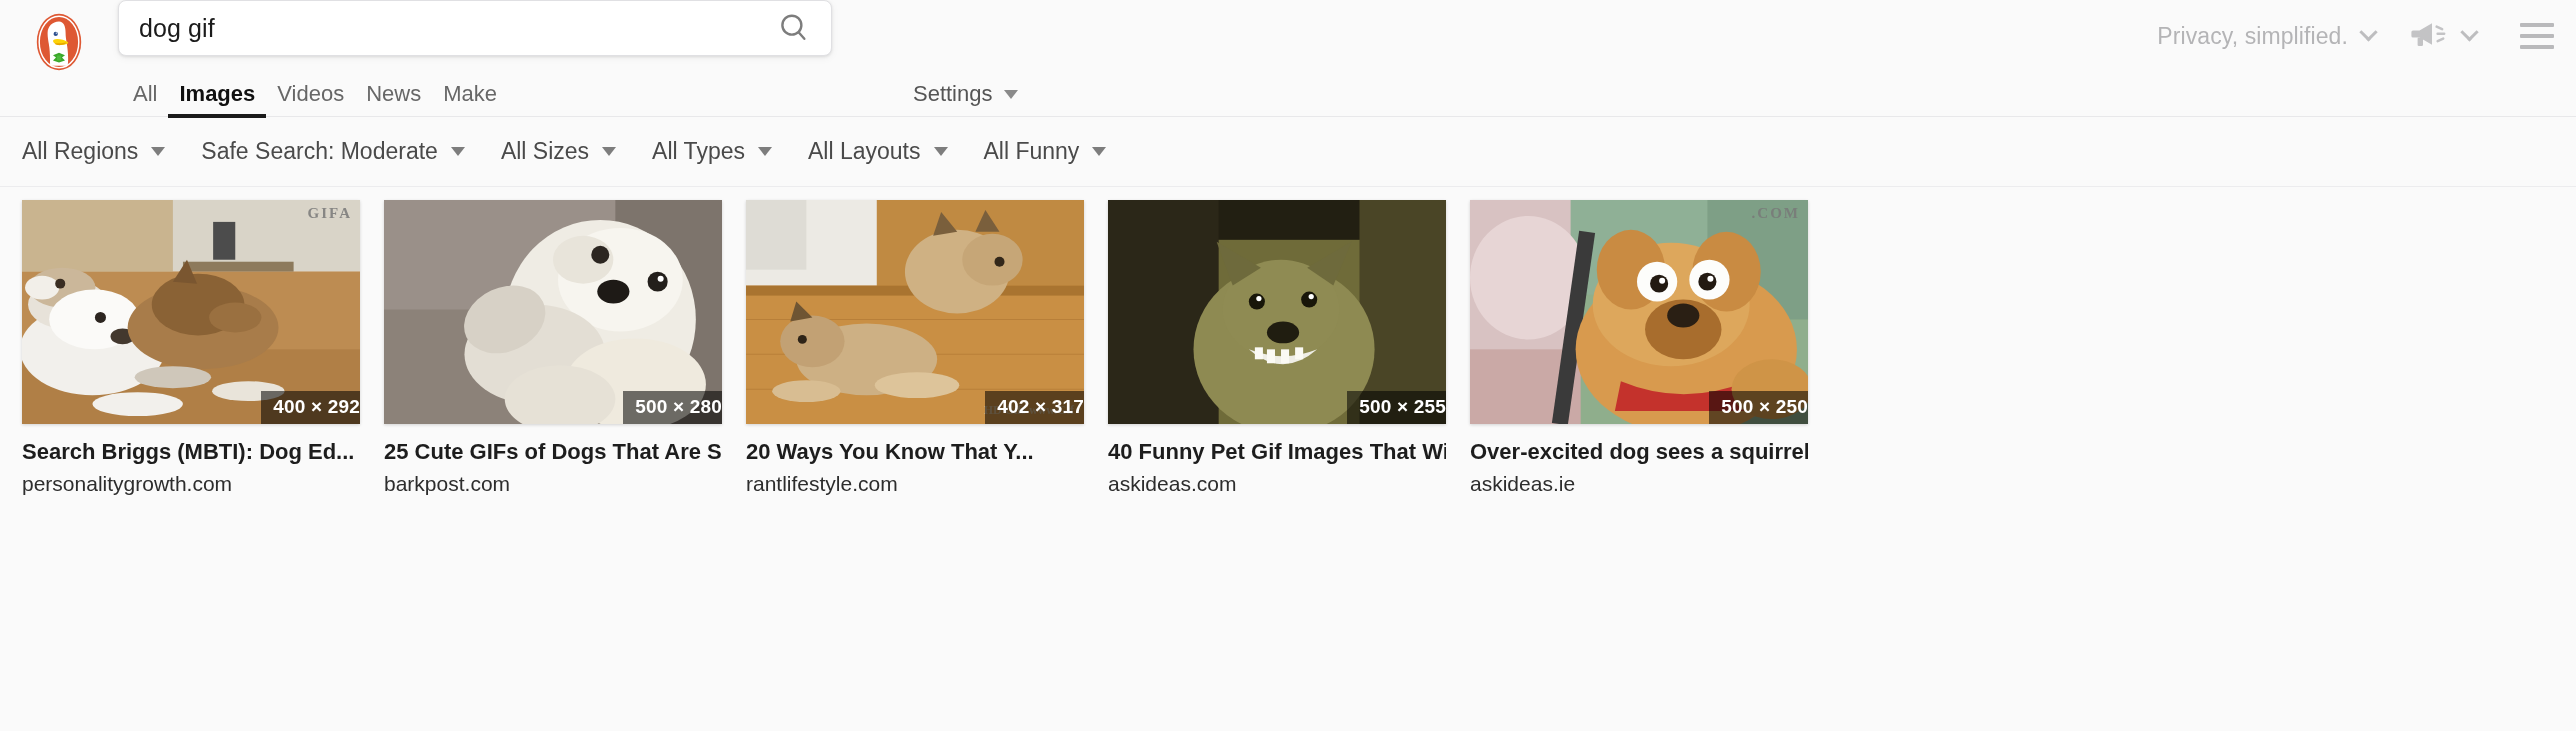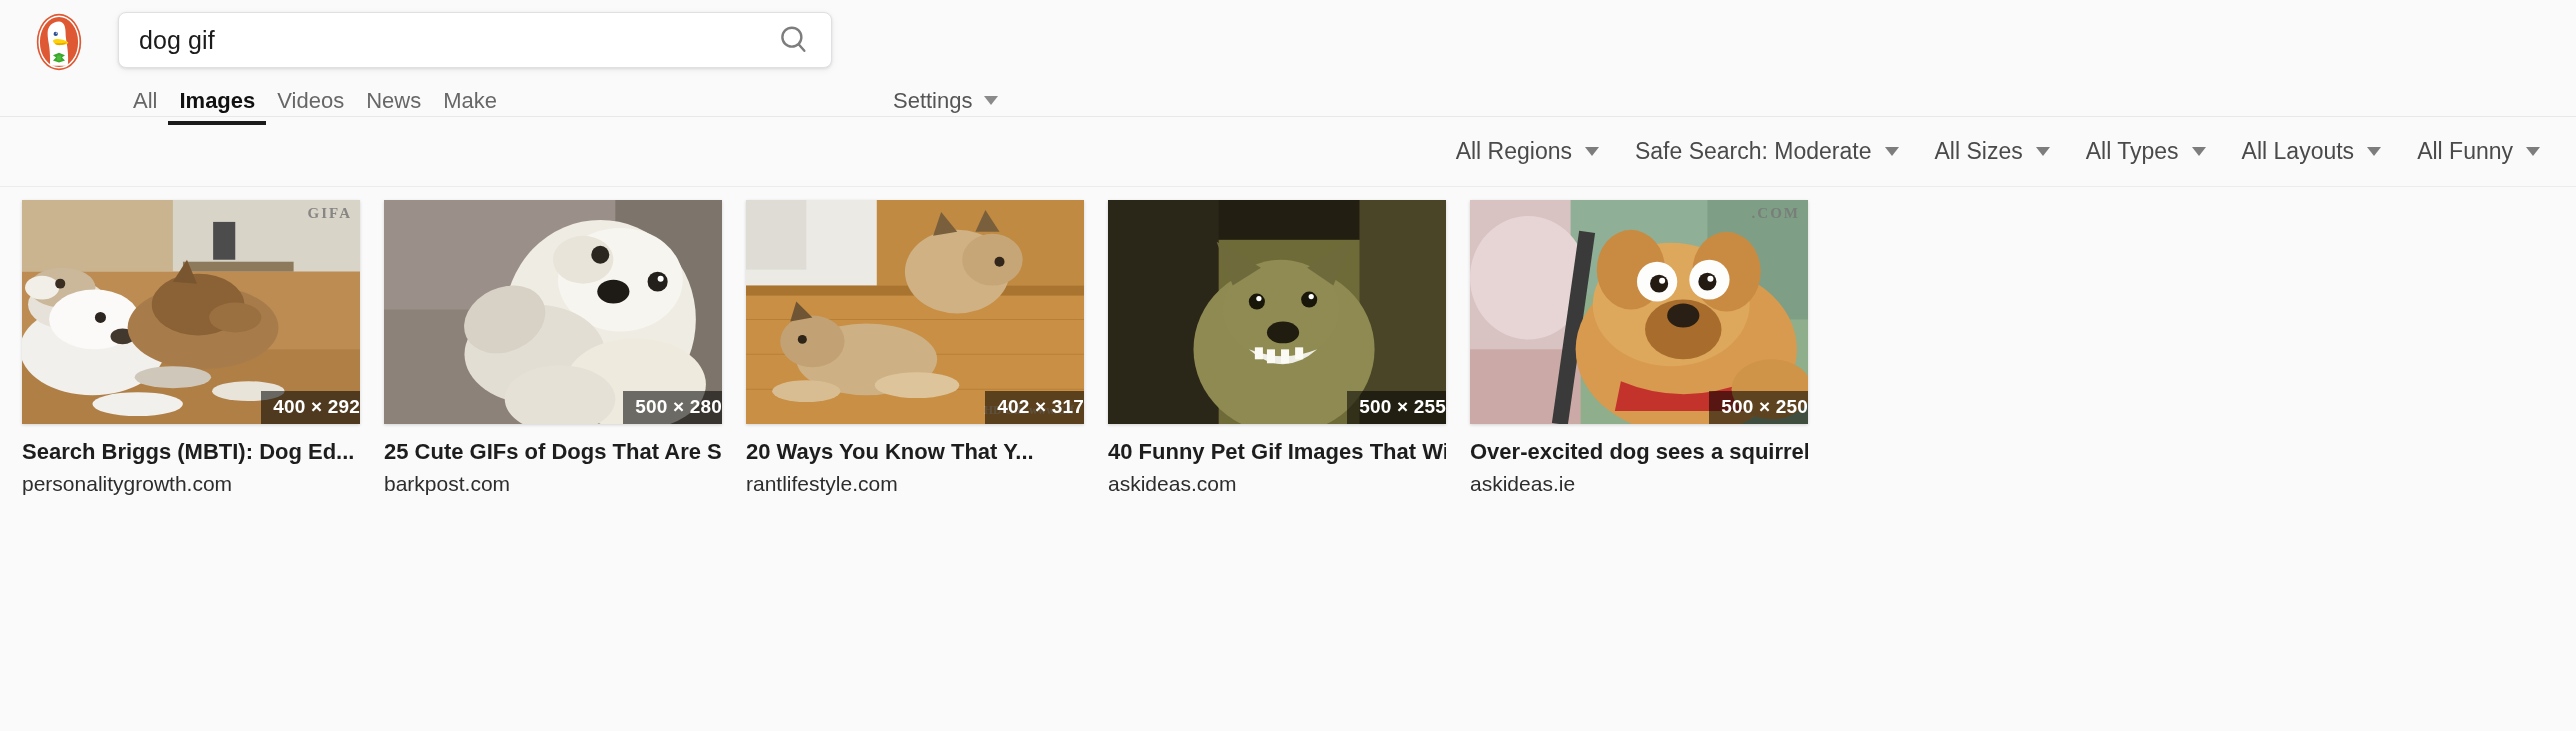--- a/index.html
+++ b/index.html
@@ -20,21 +20,21 @@
     align-items: flex-start;
   }
   .logo-wrap {
     width: 118px;
     display: flex;
     justify-content: center;
     padding-top: 12px;
   }
   .ddg-logo { width: 60px; height: 60px; display: block; }
 
-  .search-area { position: relative; padding-top: 12px; }
+  .search-area { position: relative; }
   .search-box {
     width: 714px;
     height: 56px;
     background: #fff;
     border: 1px solid #e0e0e3;
     border-radius: 8px;
     box-shadow: 0 1px 3px rgba(0,0,0,0.10), 0 2px 8px rgba(0,0,0,0.05);
     display: flex;
     align-items: center;
     padding: 0 14px 0 20px;
@@ -53,24 +53,25 @@
     width: 46px; height: 46px;
     border: none; background: transparent;
     cursor: pointer;
     display: flex; align-items: center; justify-content: center;
   }
   .search-btn svg { display: block; }
 
   
   .nav-row {
     display: flex;
-    align-items: center;
+    align-items: flex-end;
     margin-top: 14px;
     padding-left: 4px;
     height: 48px;
+    gap: 20px;
   }
   .tabs { display: flex; align-items: flex-start; }
   .tab {
     font-size: 22px;
     color: #676767;
     padding: 0 11px 11px 11px;
     cursor: pointer;
     position: relative;
     line-height: 26px;
     white-space: nowrap;
@@ -136,21 +137,20 @@
   }
 
   
   .filter-bar {
     height: 70px;
     display: flex;
     align-items: center;
     padding-left: 22px;
     background: #fafafa;
     border-bottom: 1px solid #ececee;
-    justify-content: flex-end;
   }
   .filter {
     display: flex;
     align-items: center;
     font-size: 23px;
     color: #4a4a4a;
     margin-right: 36px;
     cursor: pointer;
     white-space: nowrap;
   }
@@ -261,20 +261,45 @@
         <div class="tab">News</div>
         <div class="tab">Make</div>
       </div>
       <div class="settings-wrap">
         <span>Settings</span>
         <span class="caret"></span>
       </div>
     </div>
   </div>
 
+  <div class="header-right">
+    <div class="privacy-dropdown" style="display:flex;align-items:center;cursor:pointer;">
+      <span class="privacy-label">Privacy, simplified.</span>
+      <span class="chev"></span>
+    </div>
+
+    <div class="megaphone-group">
+      <span>
+        <svg width="40" height="28" viewBox="0 0 40 28" fill="#c3c3c5">
+          <path d="M2 10.5h6.5L21 3.2v21.6L8.5 17.5H2a1.6 1.6 0 0 1-1.6-1.6v-3.8A1.6 1.6 0 0 1 2 10.5z"></path>
+          <rect x="6.6" y="17.5" width="5.4" height="8.4" rx="1.2"></rect>
+          <rect x="25" y="5" width="8.6" height="2.5" rx="1.25" transform="rotate(25 25 5)"></rect>
+          <rect x="25.4" y="12.6" width="9" height="2.5" rx="1.25"></rect>
+          <rect x="25" y="20.5" width="8.6" height="2.5" rx="1.25" transform="rotate(-25 25 20.5)"></rect>
+        </svg>
+      </span>
+      <span class="chev" style="margin-left:12px;"></span>
+    </div>
+
+    <div class="hamburger">
+      <span></span>
+      <span></span>
+      <span></span>
+    </div>
+  </div>
 </div>
 <div class="header-divider"></div>
 
 <div class="filter-bar">
   <div class="filter">
     <span>All Regions</span>
     <span class="caret"></span>
   </div>
   <div class="filter">
     <span>Safe Search: Moderate</span>

